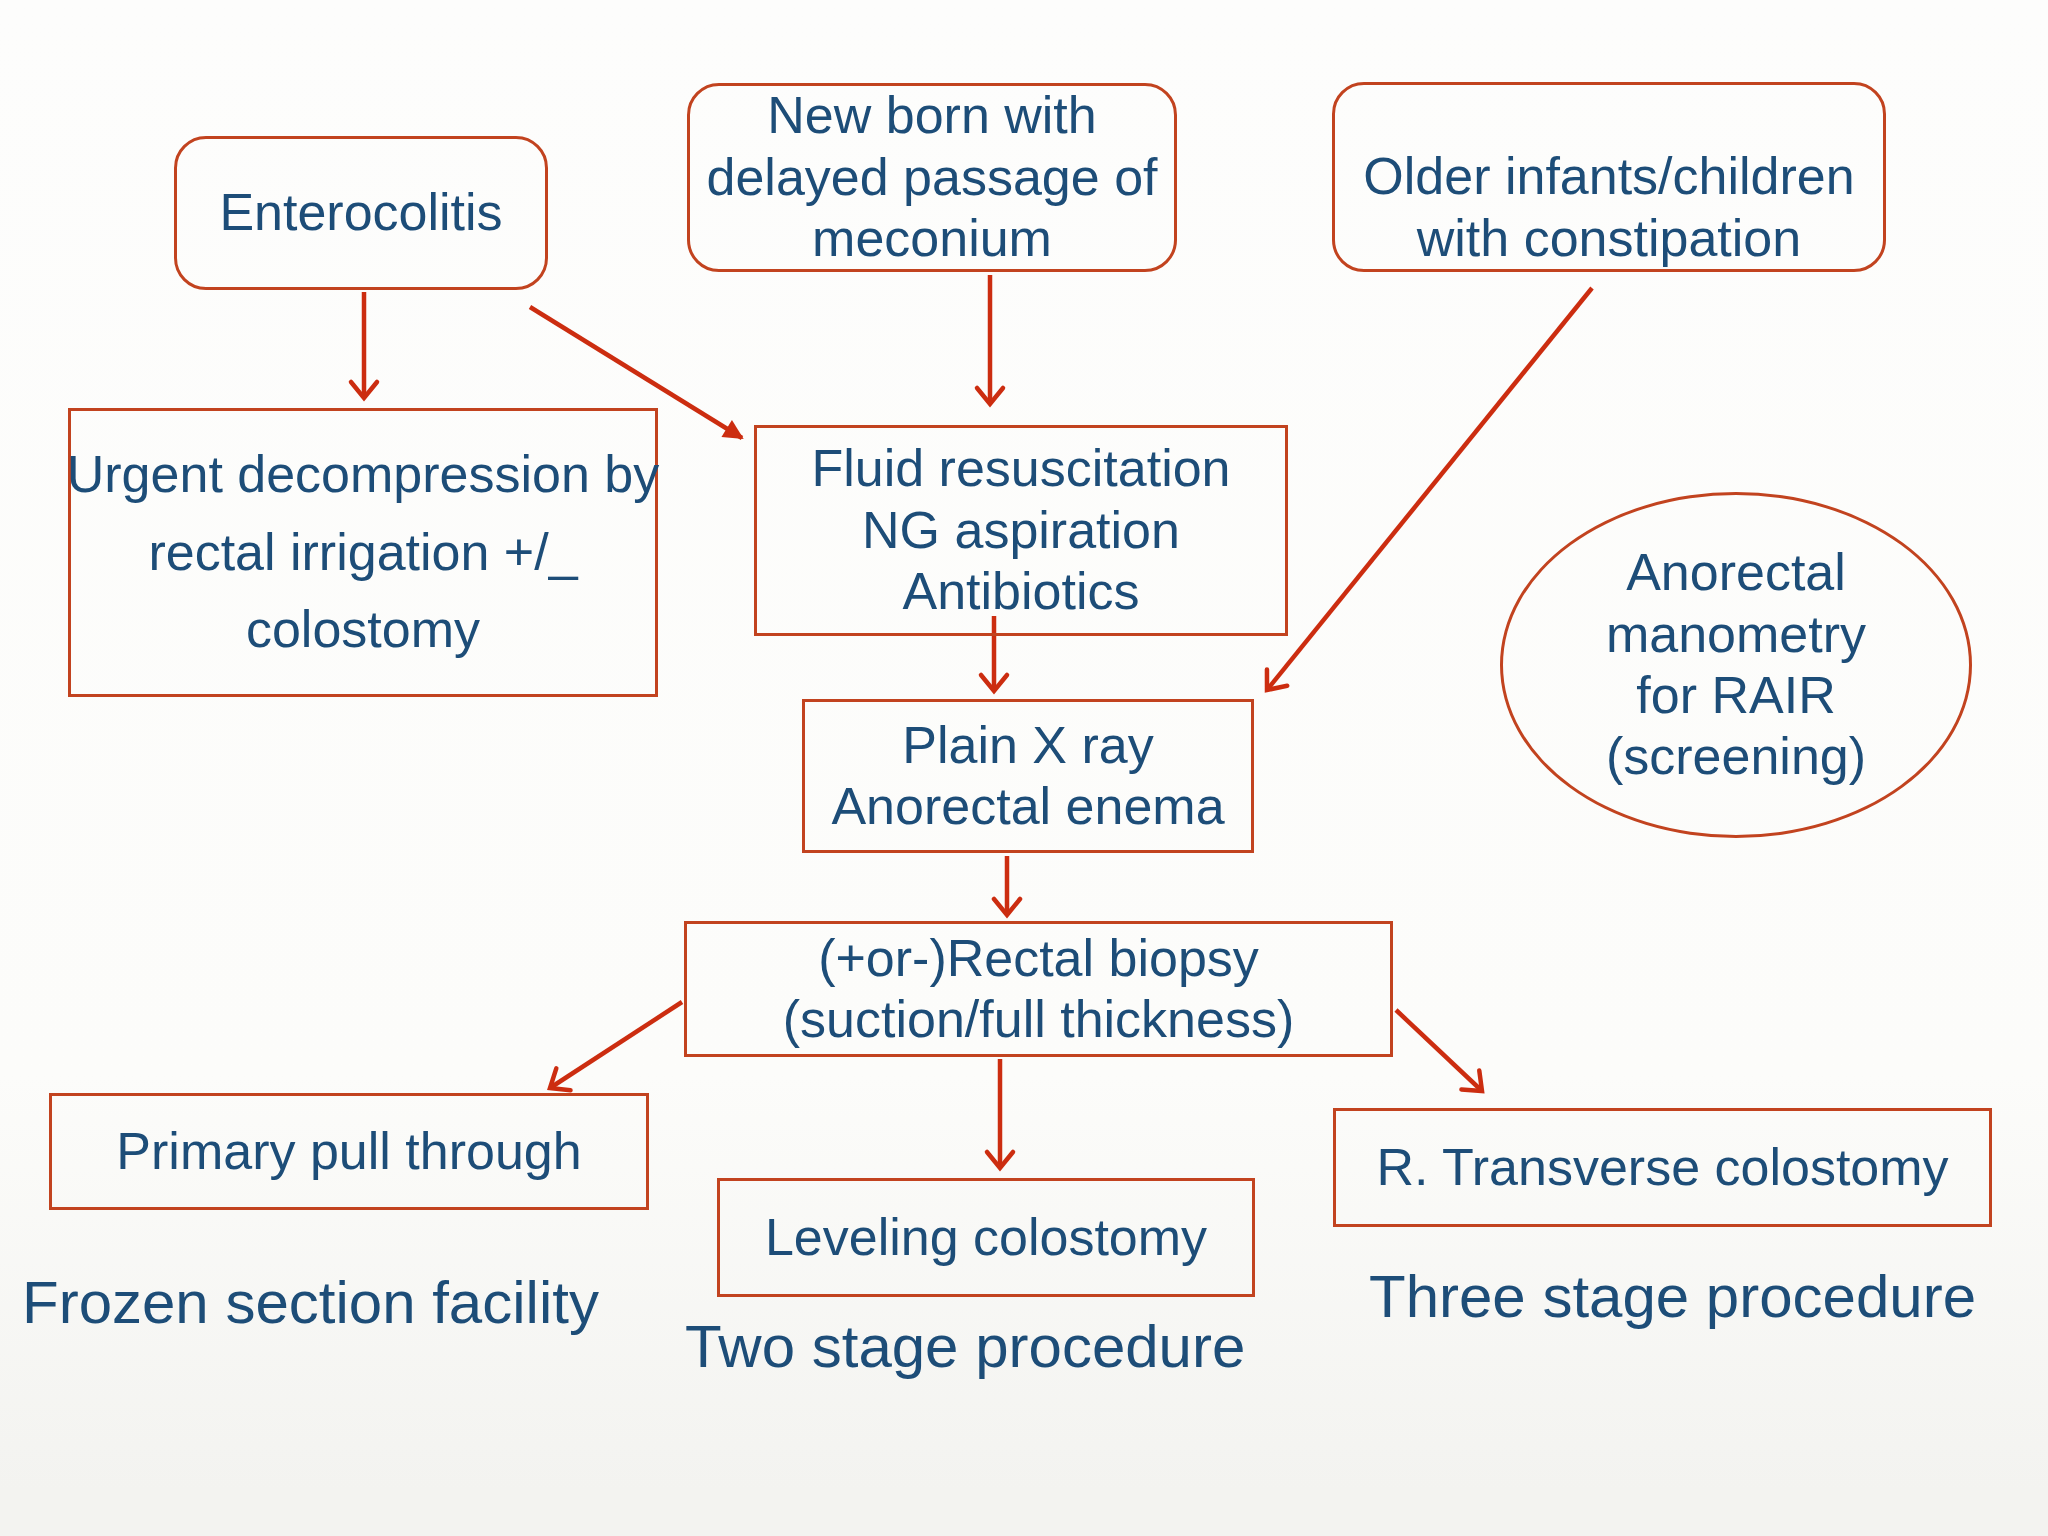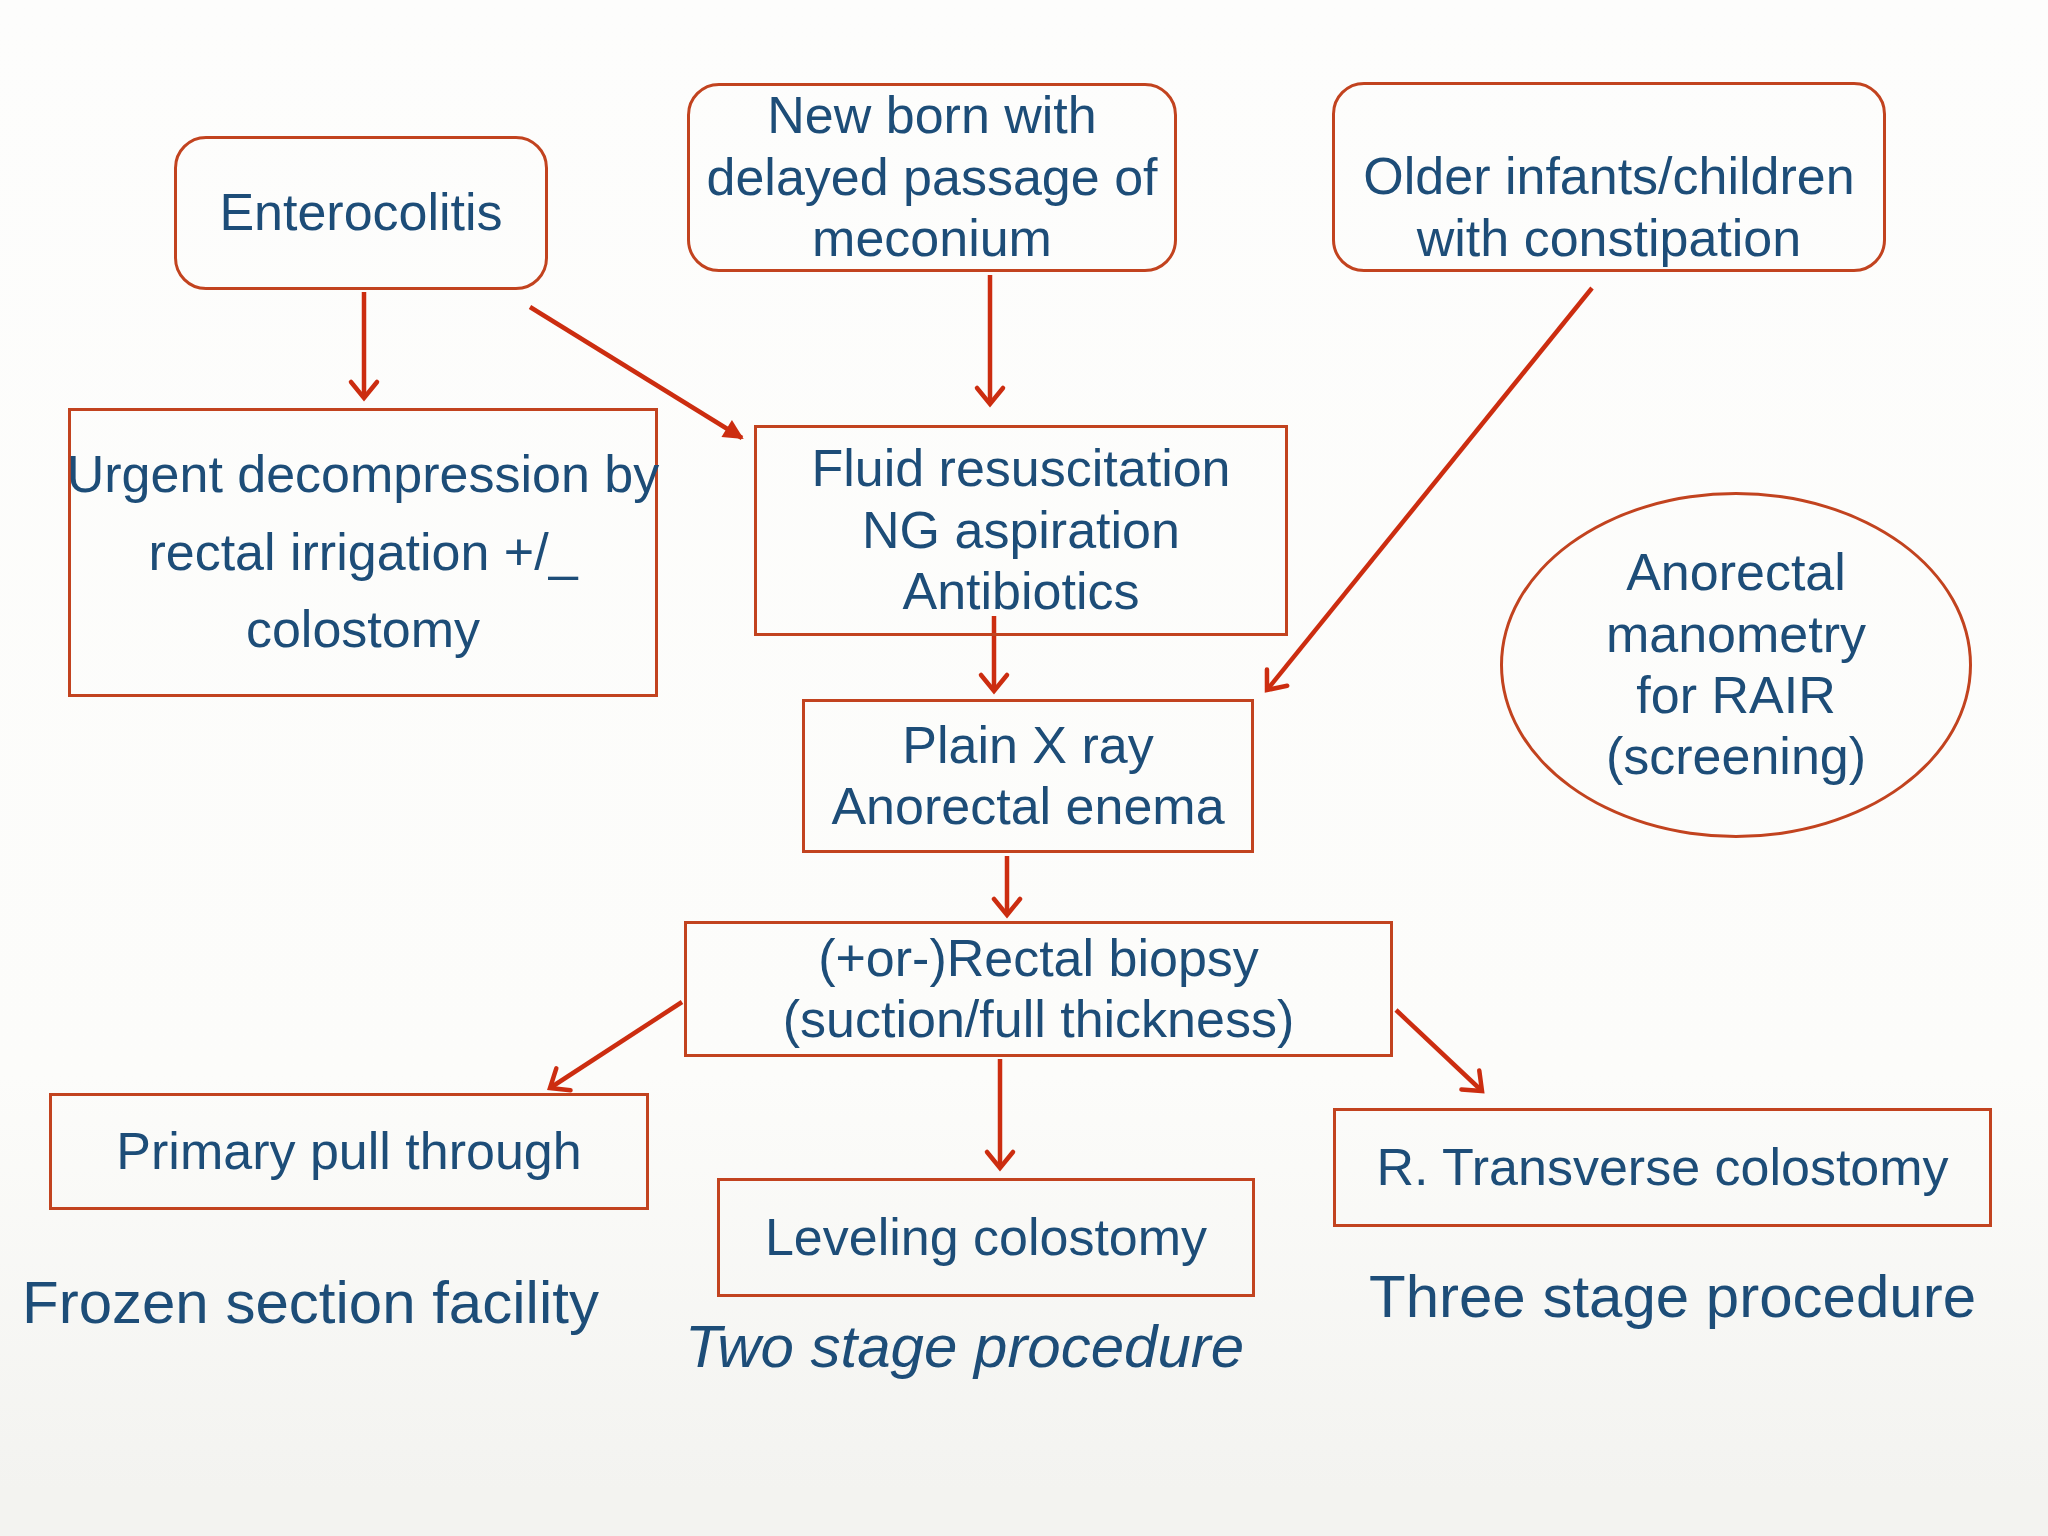--- a/index.html
+++ b/index.html
@@ -54,21 +54,21 @@
   #n-urgent{left:68px;top:408px;width:590px;height:289px;gap:16px;}
   #n-fluid{left:754px;top:425px;width:534px;height:211px;}
   #n-manometry{left:1500px;top:492px;width:472px;height:346px;align-items:center;}
   #n-xray{left:802px;top:699px;width:452px;height:154px;}
   #n-biopsy{left:684px;top:921px;width:709px;height:136px;}
   #n-primary{left:49px;top:1093px;width:600px;height:117px;}
   #n-leveling{left:717px;top:1178px;width:538px;height:119px;justify-content:center;}
   #n-transverse{left:1333px;top:1108px;width:659px;height:119px;}
 
   #cap-frozen{left:22px;top:1268px;}
-  #cap-two{left:685px;top:1312px;font-style:italic;}
+  #cap-two{left:685px;top:1312px;}
   #cap-three{left:1369px;top:1262px;}
 </style>
 </head>
 <body>
 
 <svg id="arrow-layer" viewBox="0 0 2048 1536" xmlns="http://www.w3.org/2000/svg">
   <defs>
     <marker id="vhead" markerUnits="userSpaceOnUse" markerWidth="48" markerHeight="48" viewBox="-24 -24 48 48" refX="0" refY="0" orient="auto">
       <path class="vhead" d="M -16 -13 L 0 0 L -16 13"></path>
     </marker>

